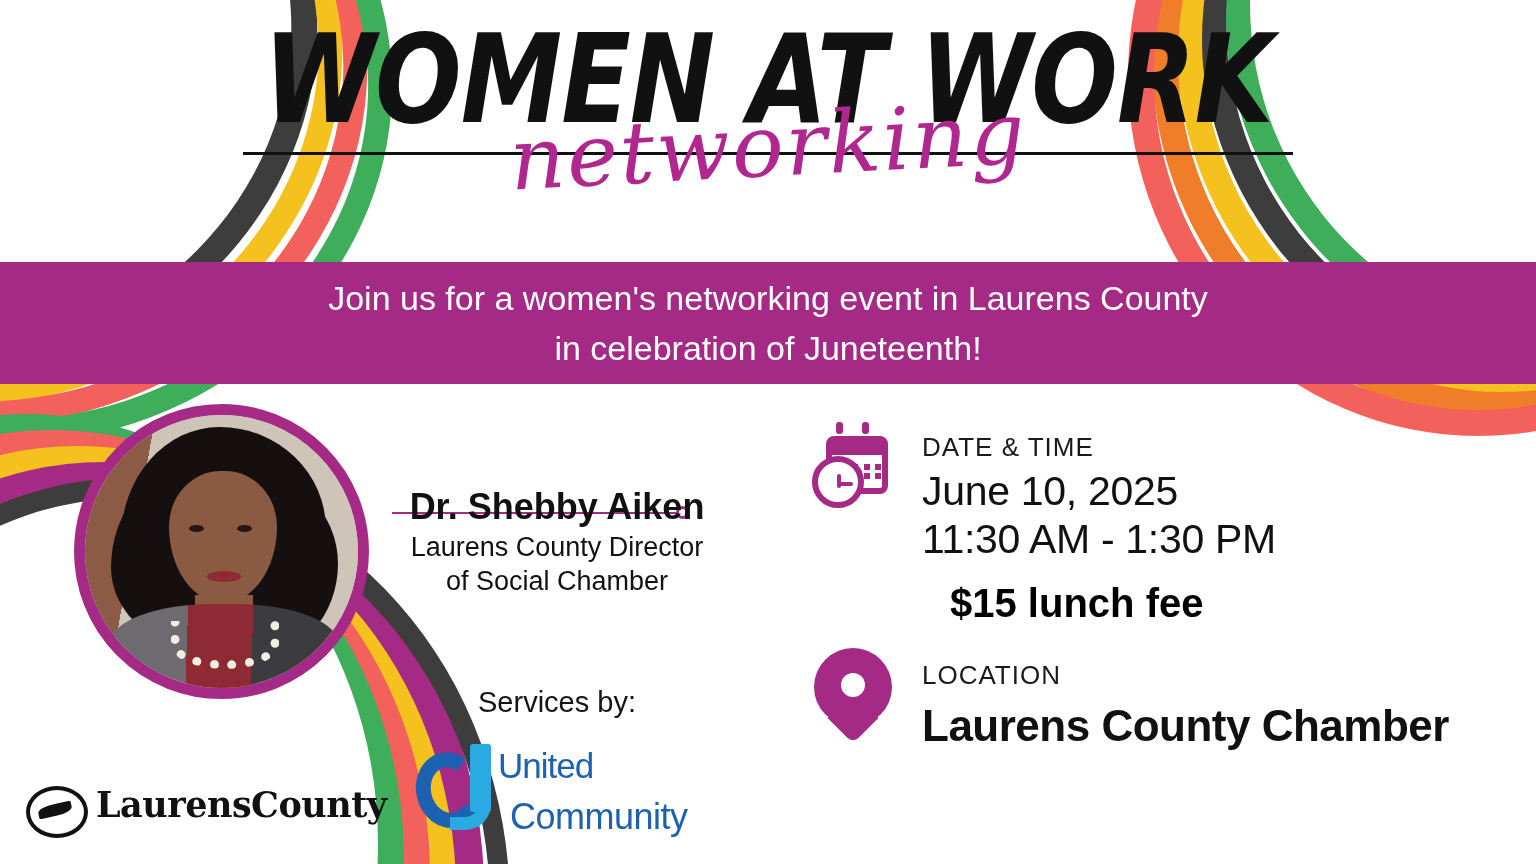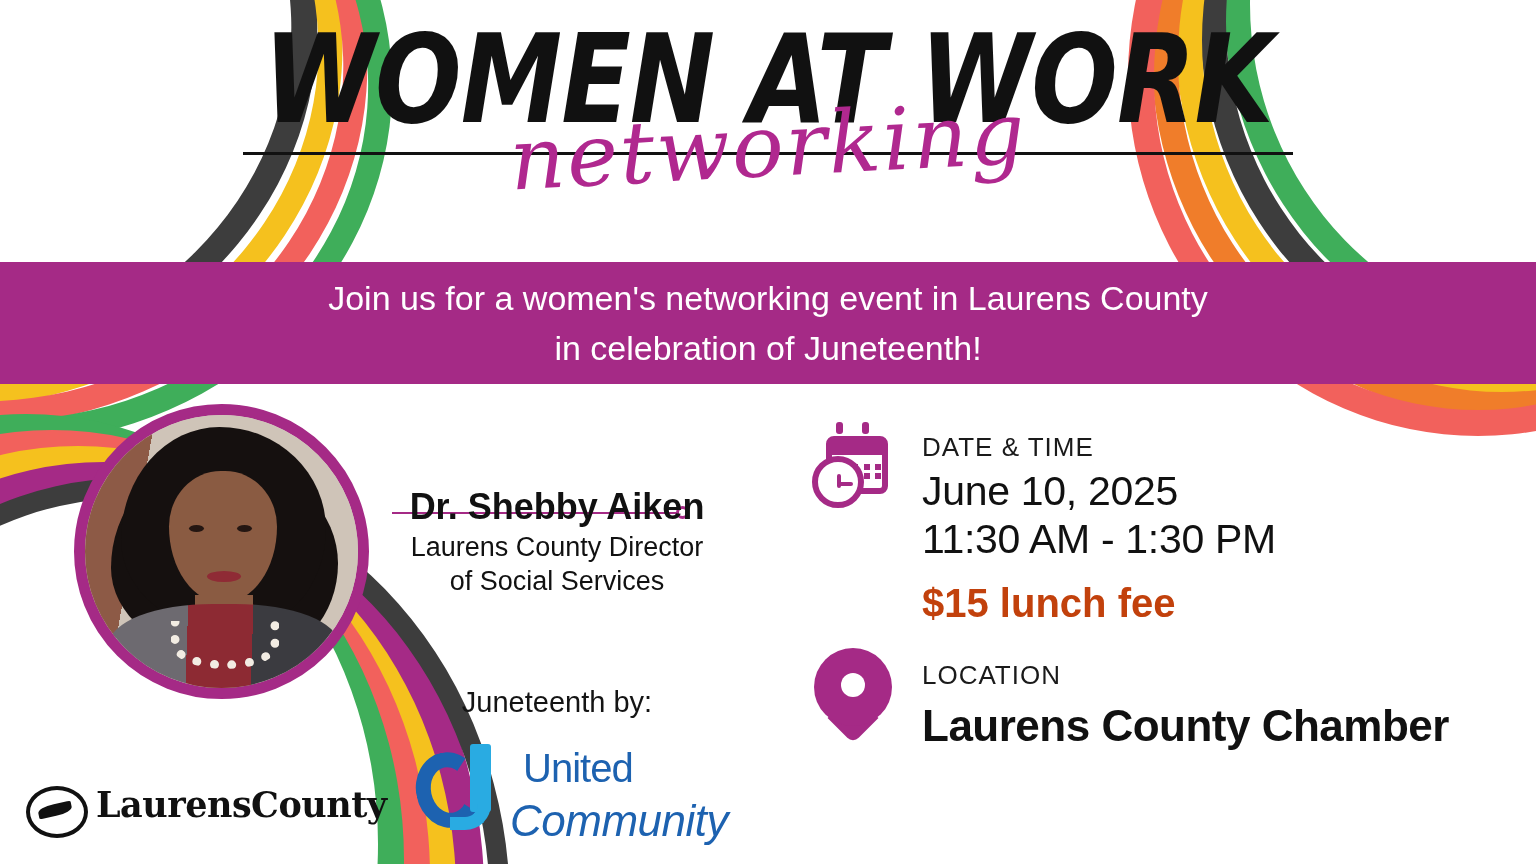--- a/index.html
+++ b/index.html
@@ -305,34 +305,33 @@
     width: 41px;
     height: 30px;
     border: 13px solid #29abe2;
     border-top: none;
     border-left: none;
     border-radius: 0 0 26px 0;
     box-sizing: border-box;
   }
   .uc-united {
     position: absolute;
-    left: 109px;
+    left: 84px;
     top: 6px;
-    font-size: 40px;
+    font-size: 35px;
     color: #1d62b0;
     letter-spacing: -1px;
   }
   .uc-community {
     position: absolute;
     left: 96px;
     top: 56px;
-    font-size: 44px;
+    font-size: 36px;
     color: #1d62b0;
     letter-spacing: -0.5px;
-    font-style: italic;
   }
 
   
   .chamber {
     position: absolute;
     left: 22px;
     top: 784px;
     width: 290px;
     height: 70px;
   }
@@ -504,21 +503,22 @@
   }
   .detail-main {
     font-size: 41px;
     color: #111111;
     line-height: 48px;
     letter-spacing: -0.3px;
   }
   .detail-strong {
     font-size: 40px;
     font-weight: bold;
-    color: #c2410c;
+    color: #000000;
+    margin-left: 28px;
   }
   .detail-sub {
     font-size: 30px;
     color: #111111;
   }
   .detail-big-bold {
     font-size: 44px;
     font-weight: bold;
     color: #111111;
     letter-spacing: -0.5px;
@@ -570,24 +570,24 @@
       <div class="clothing"></div>
       <div class="pearls"></div>
     </div>
   </div>
 
   <div class="guest-rule"></div>
   <div class="guest-dot"></div>
   <div class="speaker-text">
     <div class="speaker-name">Dr. Shebby Aiken</div>
     <div class="speaker-role">Laurens County Director</div>
-    <div class="speaker-role" style="margin-top:0">of Social Services</div>
-  </div>
-
-  <div class="sponsor-label">Juneteenth  by:</div>
+    <div class="speaker-role" style="margin-top:0">of Social Chamber</div>
+  </div>
+
+  <div class="sponsor-label">Services  by:</div>
 
   <div class="sponsor-logo">
     <div class="uc-mark">
       <div class="uc-c"></div>
       <div class="uc-bar"></div>
       <div class="uc-hook"></div>
     </div>
     <div class="uc-united">United</div>
     <div class="uc-community">Community</div>
   </div>

